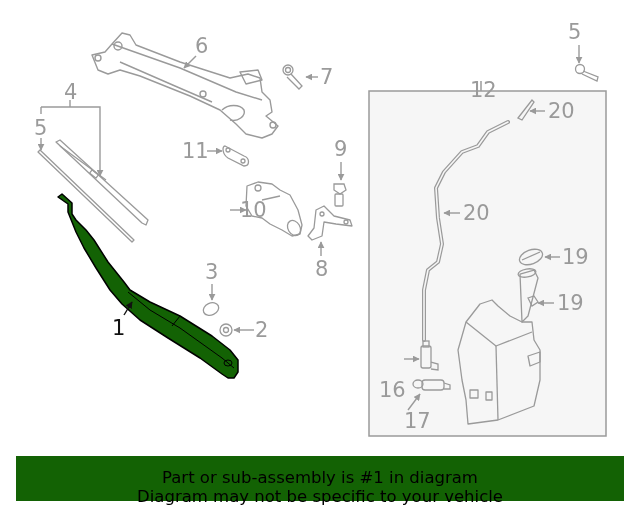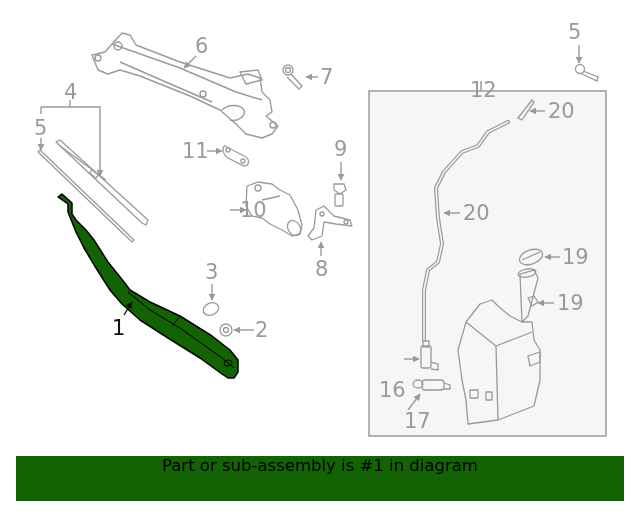--- a/index.html
+++ b/index.html
@@ -5,21 +5,21 @@
   html, body { margin: 0; padding: 0; background: #ffffff; }
   body { width: 640px; height: 512px; position: relative; overflow: hidden;
          font-family: "DejaVu Sans", sans-serif; }
   #diagram { position: absolute; left: 0; top: 0; width: 640px; height: 512px; }
   .callout { position: absolute; font-family: "DejaVu Sans", sans-serif;
              font-size: 21px; line-height: 21px; color: #9a9a9a; white-space: nowrap; }
   .callout.active { color: #111111; }
   #banner { position: absolute; left: 16px; top: 456px; width: 608px; height: 45px;
             background: #136204; color: #000000; text-align: center;
             font-family: "DejaVu Sans", sans-serif; font-size: 16.5px; line-height: 19px;
-            padding-top: 0; box-sizing: border-box; }
+            padding-top: 12px; box-sizing: border-box; }
   #banner div { margin: 0; }
 </style>
 </head>
 <body>
 
 <svg id="diagram" viewBox="0 0 640 512" xmlns="http://www.w3.org/2000/svg">
   <defs>
     <marker id="arr" viewBox="0 0 10 10" refX="9" refY="5" markerWidth="5" markerHeight="5" orient="auto">
       <path d="M0,0 L10,5 L0,10 z" fill="#9a9a9a"></path>
     </marker>
@@ -185,13 +185,14 @@
 <span class="callout" style="left:568px; top:22px;">5</span>
 <span class="callout" style="left:557px; top:293px;">19</span>
 <span class="callout" style="left:562px; top:247px;">19</span>
 <span class="callout" style="left:379px; top:349px;margin-top:31px;">16</span>
 <span class="callout" style="left:404px; top:411px;">17</span>
 <span class="callout" style="left:463px; top:203px;">20</span>
 <span class="callout" style="left:548px; top:101px;">20</span>
 
 <div id="banner">
   <div>Part or sub-assembly is #1 in diagram</div>
+  <div>Diagram may not be specific to your vehicle</div>
 </div>
 
 </body></html>

